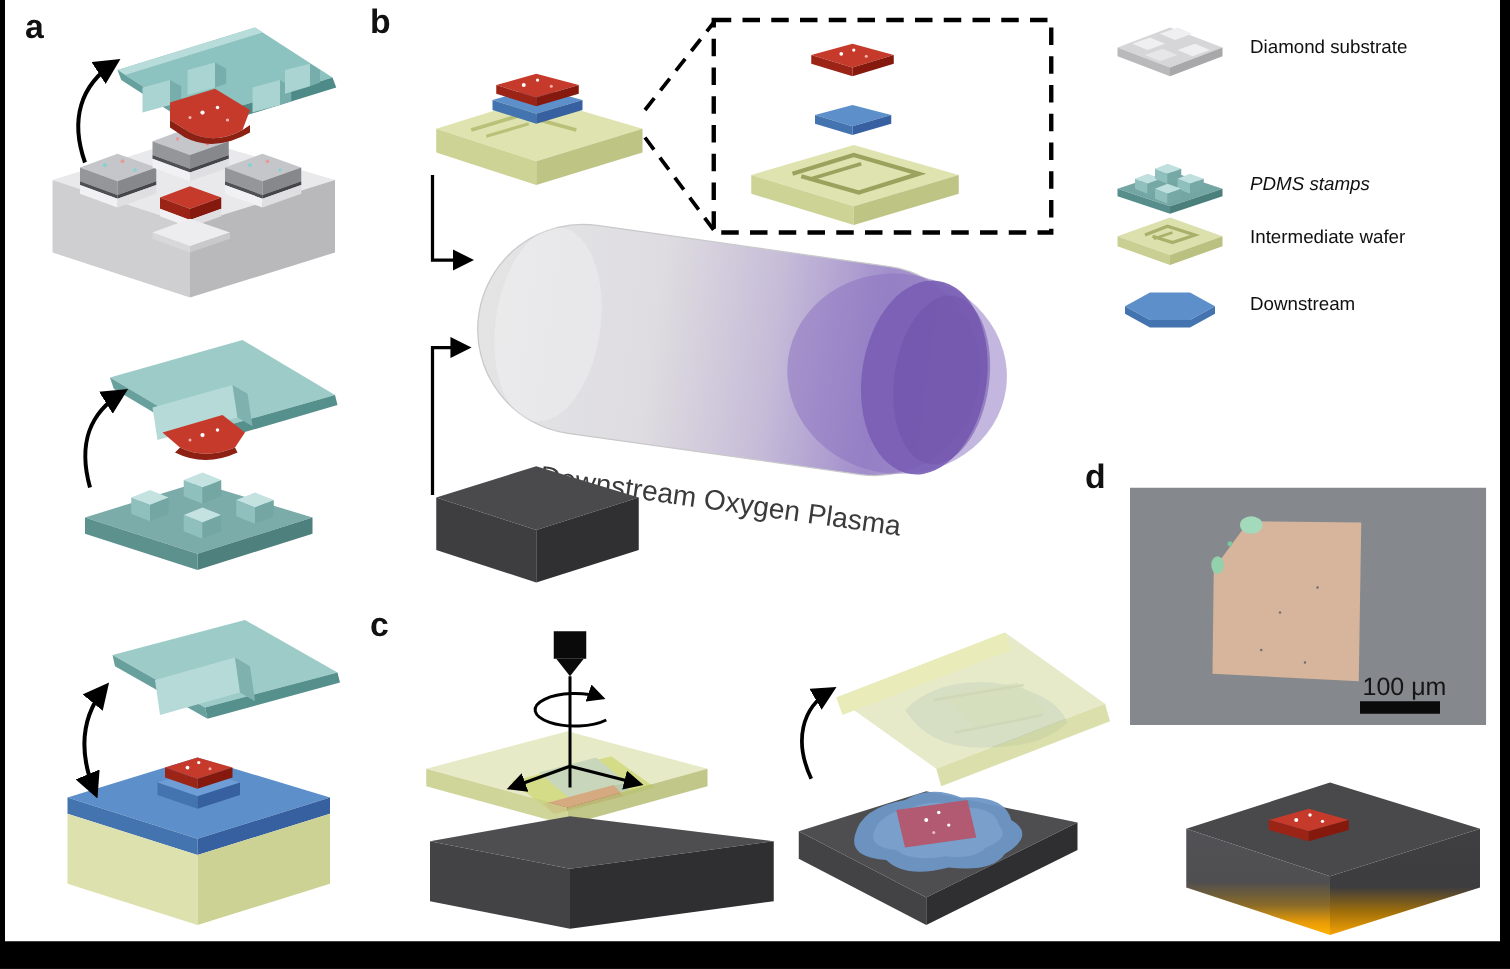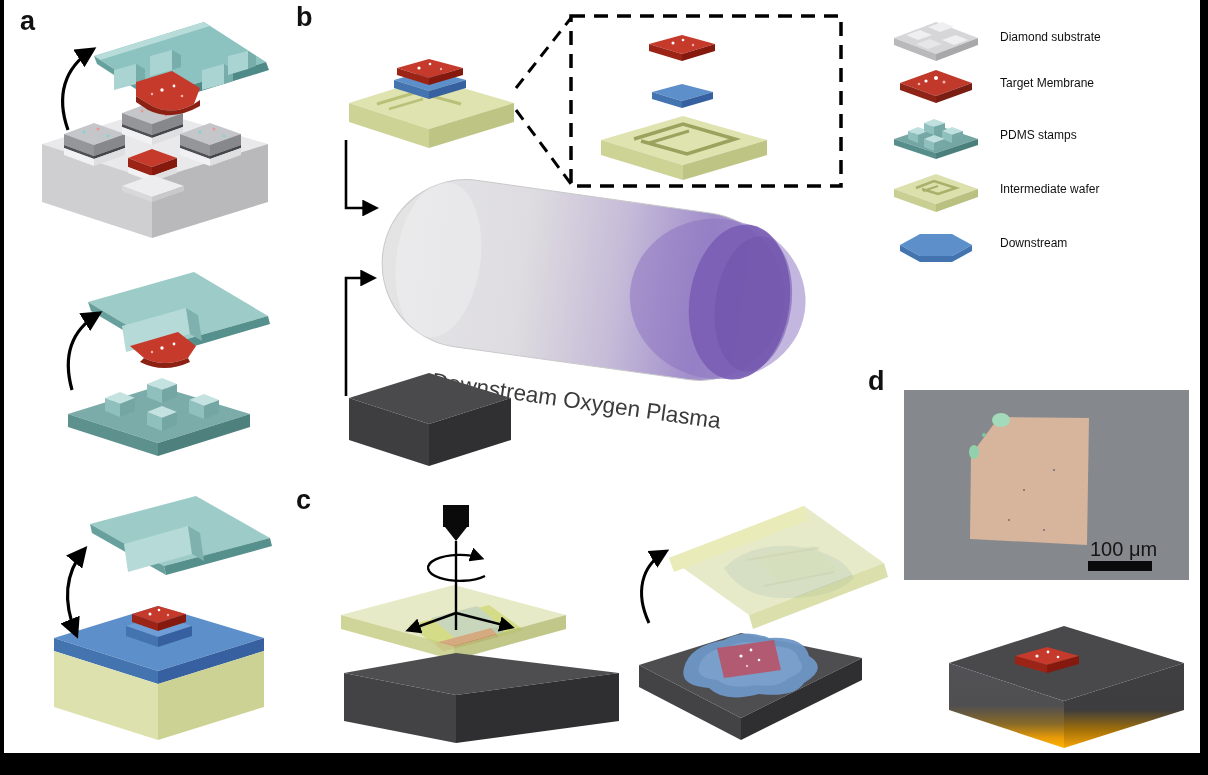--- a/index.html
+++ b/index.html
@@ -2,21 +2,21 @@
 <html><head>
 <meta charset="utf-8">
 <style>
   html,body{margin:0;padding:0;background:#000;}
   body{width:1208px;height:775px;position:relative;overflow:hidden;
        font-family:"Liberation Sans", sans-serif;}
   .canvas{position:absolute;left:4px;top:0;width:1196px;height:753px;background:#ffffff;}
   .abs{position:absolute;}
   .panel-label{font-weight:bold;font-size:27px;color:#111;line-height:1;}
   .legend-row{position:absolute;left:0;display:flex;align-items:center;gap:14px;height:54px;}
-  .legend-label{font-size:12px;color:#101010;white-space:nowrap;}
+  .legend-label{font-size:15px;color:#101010;white-space:nowrap;}
   svg{display:block;}
   text{font-family:"Liberation Sans", sans-serif;}
 </style>
 </head>
 <body>
 
 <div class="canvas">
 
   <span class="abs panel-label" style="left:16px;top:8px;">a</span>
 
@@ -387,34 +387,22 @@
         <polygon points="8,27 50,43 50,50 8,34" fill="#b9b9bb"></polygon>
         <polygon points="50,43 92,27 92,34 50,50" fill="#a8a8aa"></polygon>
         <polygon points="20,24 34,19 46,24 32,29" fill="#efeff1"></polygon>
         <polygon points="42,16 56,11 68,16 54,21" fill="#efeff1"></polygon>
         <polygon points="56,29 70,24 82,29 68,34" fill="#efeff1"></polygon>
         <polygon points="30,33 44,28 56,33 42,38" fill="#e6e6e8"></polygon>
       </svg>
       <span class="legend-label">Diamond substrate</span>
     </div>
 
-    <div class="legend-row" style="top:52px;">
-      <svg width="100" height="52" viewBox="0 0 100 52">
-        <polygon points="14,26 50,13 86,26 50,39" fill="#c0392b"></polygon>
-        <polygon points="14,26 50,39 50,46 14,33" fill="#8e2418"></polygon>
-        <polygon points="50,39 86,26 86,33 50,46" fill="#7a1d12"></polygon>
-        <circle cx="40" cy="24" r="1.6" fill="#fff"></circle>
-          <circle cx="50" cy="21" r="2" fill="#fff"></circle>
-          <circle cx="58" cy="25" r="1.5" fill="#f3b5ae"></circle>
-          <circle cx="33" cy="27" r="1.3" fill="#f3b5ae"></circle>
-      </svg>
-      <span class="legend-label">Target Membrane</span>
-    </div>
-
-    <div class="legend-row" style="top:104px;">
+
+    <div class="legend-row" style="top:116px;font-style:italic;">
       <svg width="100" height="52" viewBox="0 0 100 52">
         <polygon points="8,30 50,16 92,30 50,44" fill="#74a7a4"></polygon>
         <polygon points="8,30 50,44 50,50 8,36" fill="#578e8b"></polygon>
         <polygon points="50,44 92,30 92,36 50,50" fill="#4b7f7c"></polygon>
         <polygon points="22,22 32,18 43,22 32,26" fill="#bfe0de"></polygon>
           <polygon points="22,22 32,26 32,34 22,30" fill="#8fc0bd"></polygon>
           <polygon points="32,26 43,22 43,30 32,34" fill="#76a9a6"></polygon>
         <polygon points="38,14 48,10 59,14 48,18" fill="#bfe0de"></polygon>
           <polygon points="38,14 48,18 48,26 38,22" fill="#8fc0bd"></polygon>
           <polygon points="48,18 59,14 59,22 48,26" fill="#76a9a6"></polygon>

